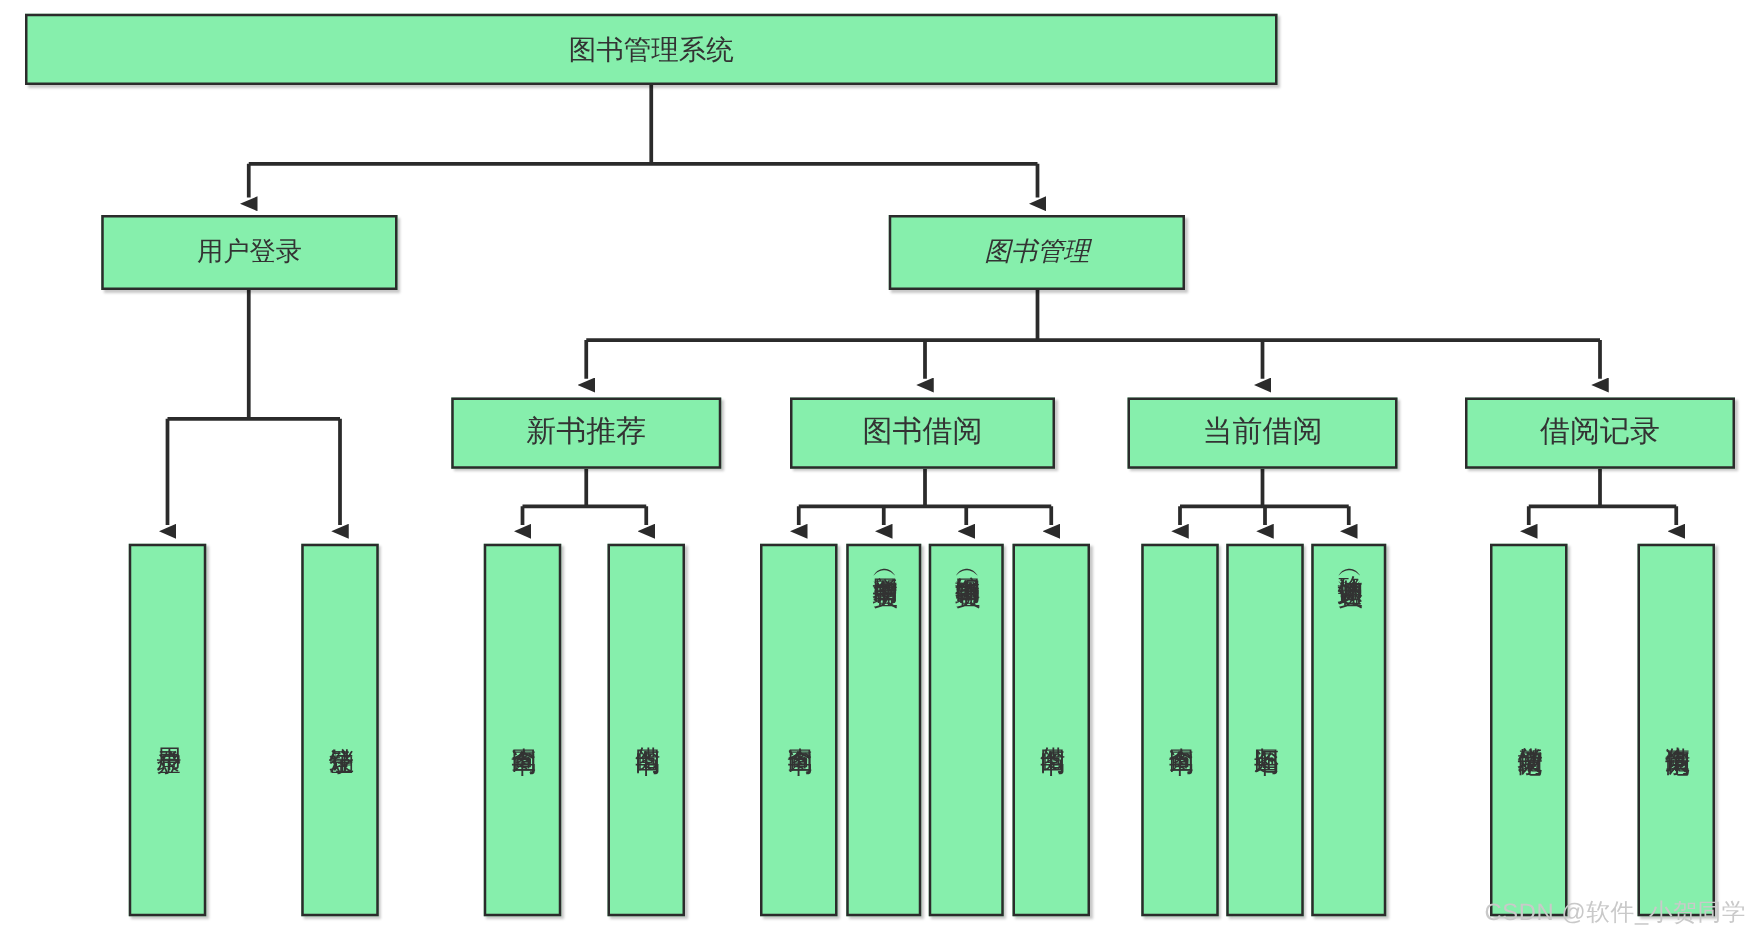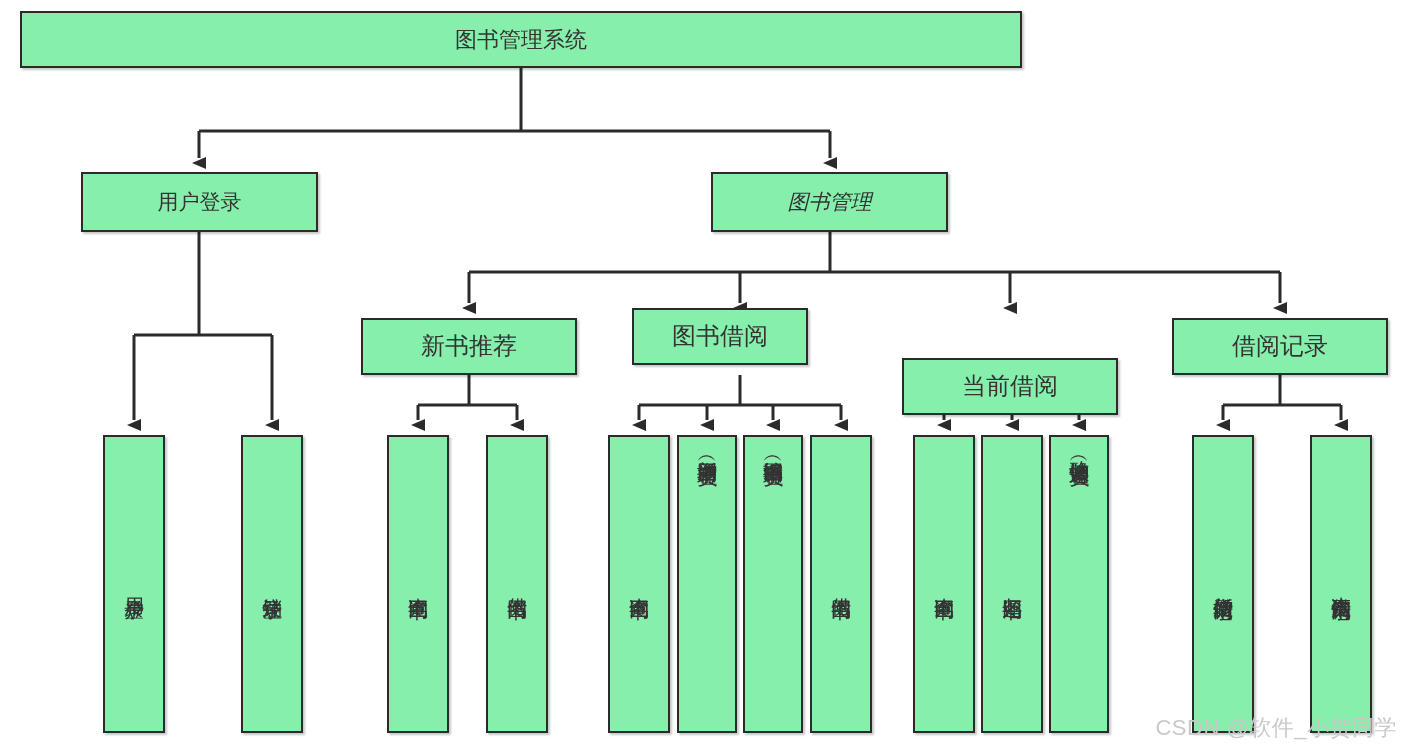--- a/index.html
+++ b/index.html
@@ -56,21 +56,21 @@
   }
   .node-leaf {
     align-items: flex-start;
     padding-top: 8px;
   }
   .node-leaf.leaf-mid { align-items: center; padding-top: 0; }
   .watermark {
     position: absolute;
     right: 8px;
     bottom: 4px;
-    font-size: 22px;
+    font-size: 19px;
     color: #c9c9c9;
     letter-spacing: 0.5px;
     z-index: 5;
     white-space: nowrap;
   }
 </style>
 </head>
 <body>
 
 <div id="diagram-root">
@@ -135,24 +135,24 @@
   <div class="node-box node-l1" style="left:81px; top:172px; width:237px; height:60px;">
     <span class="node-label">用户登录</span>
   </div>
   <div class="node-box node-l1" style="left:711px; top:172px; width:237px; height:60px;font-style:italic;">
     <span class="node-label">图书管理</span>
   </div>
 
   <div class="node-box node-l2" style="left:361px; top:318px; width:216px; height:57px;">
     <span class="node-label">新书推荐</span>
   </div>
-  <div class="node-box node-l2" style="left:632px; top:308px; width:176px; height:57px;">
+  <div class="node-box node-l2" style="left:632px; top:318px; width:212px; height:57px;">
     <span class="node-label">图书借阅</span>
   </div>
-  <div class="node-box node-l2" style="left:902px; top:318px; width:216px; height:57px;margin-top:40px;">
+  <div class="node-box node-l2" style="left:902px; top:318px; width:216px; height:57px;">
     <span class="node-label">当前借阅</span>
   </div>
   <div class="node-box node-l2" style="left:1172px; top:318px; width:216px; height:57px;">
     <span class="node-label">借阅记录</span>
   </div>
 
   <div class="node-box node-leaf leaf-mid" style="left:103px; top:435px; width:62px; height:298px;">
     <span class="node-label">用户登录</span>
   </div>
   <div class="node-box node-leaf leaf-mid" style="left:241px; top:435px; width:62px; height:298px;">

